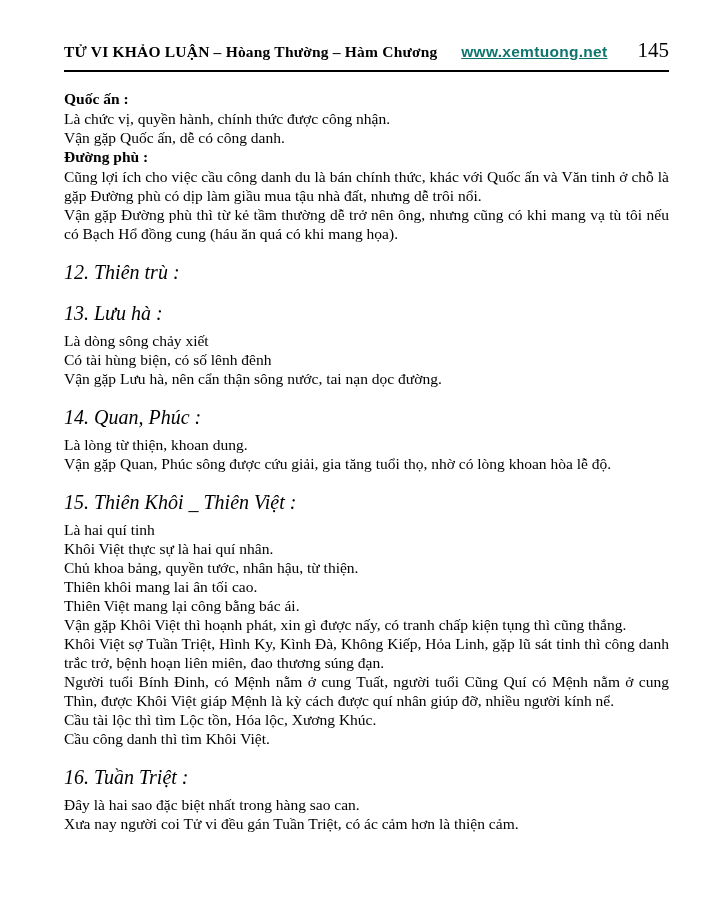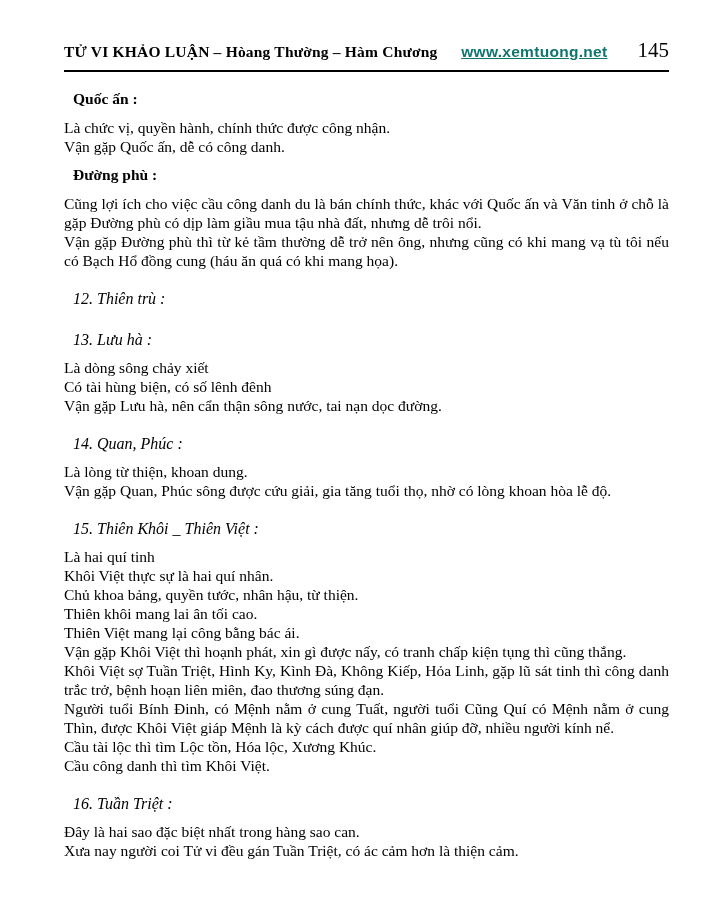--- a/index.html
+++ b/index.html
@@ -48,31 +48,31 @@
     margin: 7px 0 0 0;
   }
   
   .doc-body {
     margin-top: 17px;
     font-size: 15.5px;
     line-height: 19px;
   }
   .section { margin: 0; }
   .section-heading {
-    margin: 9px;
+    margin: 0;
     padding: 0;
   }
   .h-bold {
     font-size: 15.5px;
     font-weight: bold;
     font-style: normal;
     line-height: 20px;
   }
   .h-italic {
-    font-size: 16px;
+    font-size: 20px;
     font-weight: normal;
     font-style: italic;
     line-height: 24px;
     margin-top: 17px;
     margin-bottom: 6px;
   }
   .body-line {
     margin: 0;
     padding: 0;
     text-align: justify;

